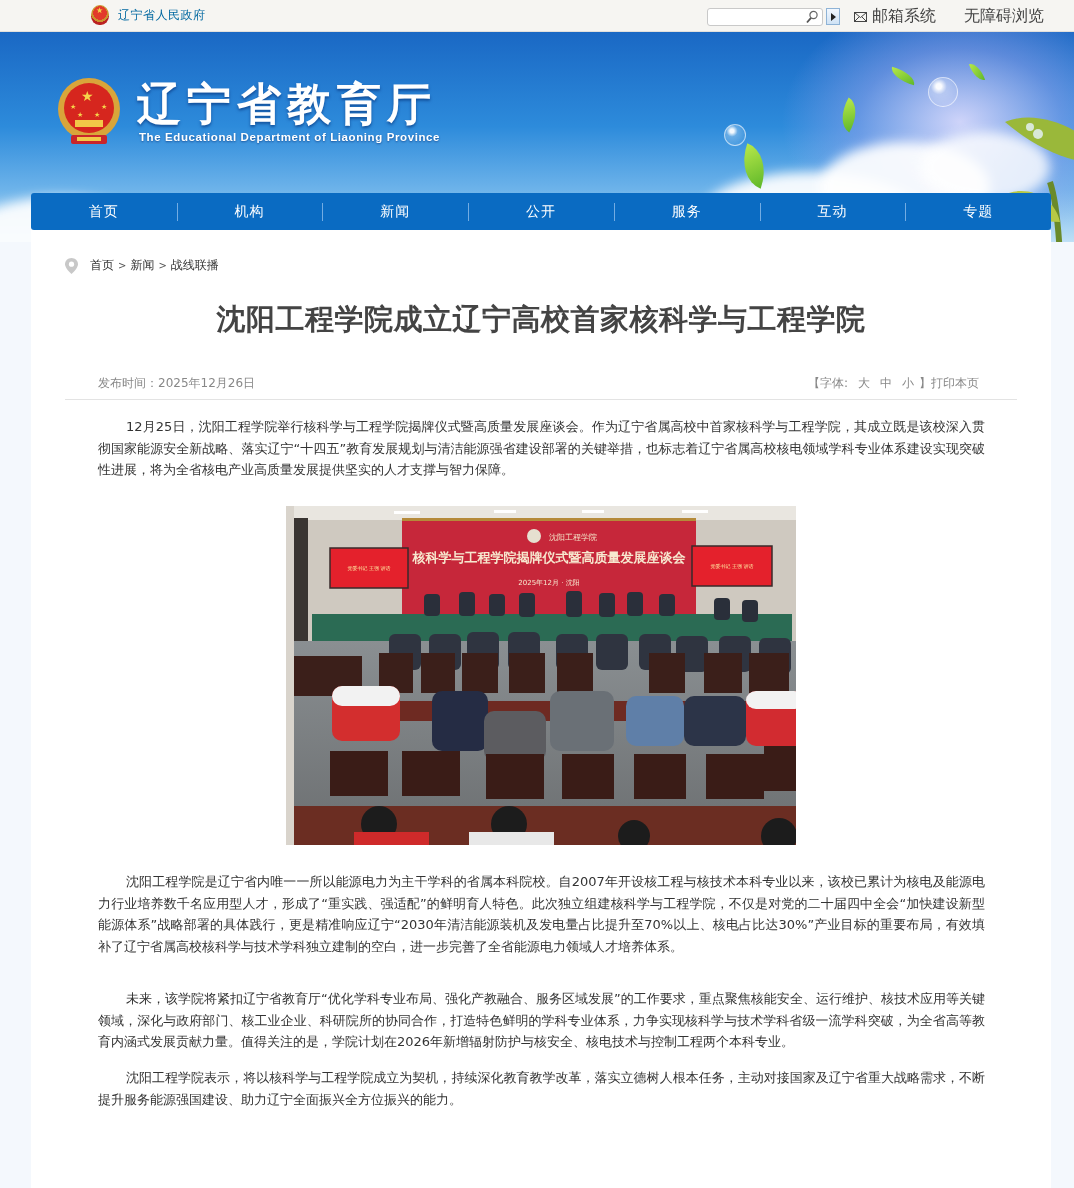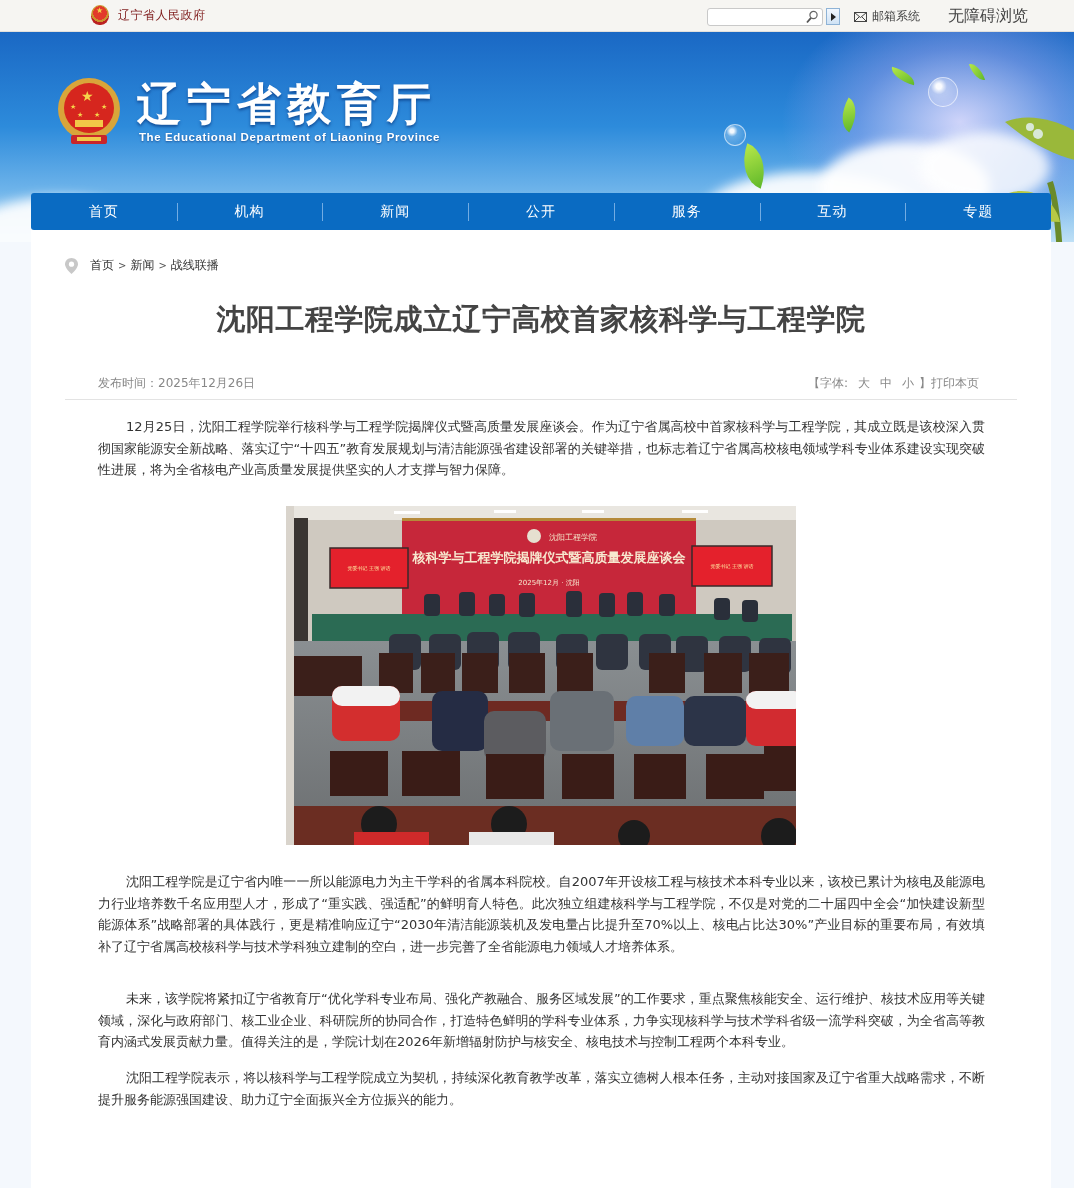--- a/index.html
+++ b/index.html
@@ -17,21 +17,21 @@
   }
   .topbar .gov { position: absolute; left: 91px; top: 5px; display: flex; align-items: center; }
   .emblem-sm {
     width: 18px; height: 20px; border-radius: 50% 50% 45% 45%;
     background: radial-gradient(circle at 50% 40%, #e23a2a 0 45%, #c9942e 46% 60%, #b22 61%);
     position: relative;
   }
   .emblem-sm::after {
     content: "★"; position: absolute; left: 5px; top: 1px; font-size: 8px; color: #f5d44a;
   }
-  .topbar .gov-text { margin-left: 9px; font-size: 12px; color: #7f1d1d; letter-spacing: 0.5px; }
+  .topbar .gov-text { margin-left: 9px; font-size: 12px; color: #0369a1; letter-spacing: 0.5px; }
   .topbar .tools { position: absolute; left: 707px; top: 6px; display: flex; align-items: center; }
   .search-box {
     width: 116px; height: 18px; border: 1px solid #c9c9c9; border-radius: 3px;
     background: #fff; position: relative;
   }
   .search-box input {
     width: 96px; height: 16px; border: none; outline: none; padding-left: 4px;
     font-size: 11px; background: transparent;
   }
   .search-box .mag {
@@ -39,21 +39,21 @@
   }
   .go-btn {
     width: 14px; height: 17px; margin-left: 3px;
     border: 1px solid #8fb3d6; background: linear-gradient(#f2f8ff, #cfe2f5);
     position: relative; cursor: pointer;
   }
   .go-btn::after {
     content: ""; position: absolute; left: 4px; top: 4px;
     border-left: 5px solid #222; border-top: 4px solid transparent; border-bottom: 4px solid transparent;
   }
-  .mail { display: flex; align-items: center; margin-left: 14px; font-size: 12px; color: #444; }
+  .mail { display: flex; align-items: center; margin-left: 14px; font-size: 16px; color: #444; }
   .mail svg { margin-right: 5px; }
   .barrier { margin-left: 28px; font-size: 16px; color: #444; }
 
   
   .banner {
     position: absolute; left: 0; top: 32px; width: 1074px; height: 210px; overflow: hidden;
     background: linear-gradient(180deg, #1a68c4 0%, #2d8bdb 45%, #6db3ea 75%, #bfe0f6 100%);
   }
   .banner .glow {
     position: absolute; left: 780px; top: -40px; width: 360px; height: 260px;

